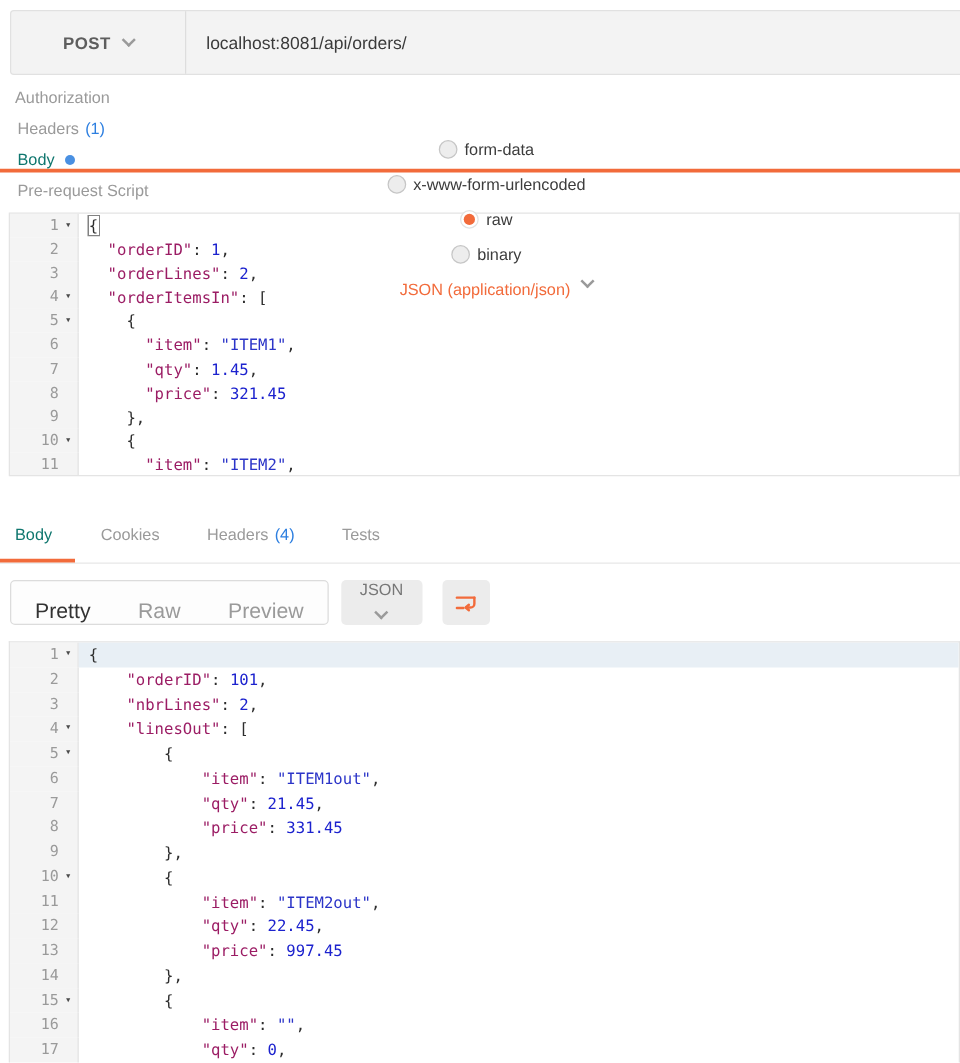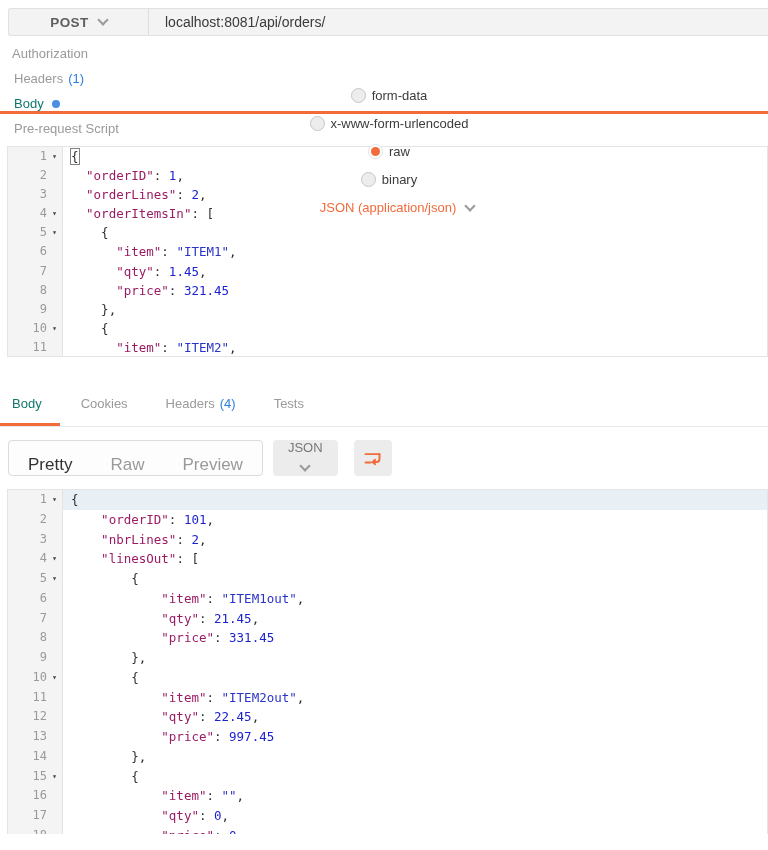--- a/index.html
+++ b/index.html
@@ -5,21 +5,21 @@
   * { box-sizing: border-box; }
   html,body { margin:0; padding:0; }
   body {
     width:768px; height:850px; overflow:hidden;
     background:#fff; font-family:"Liberation Sans", sans-serif;
     color:#3c3c3c;
   }
 
   
   .urlbar {
-    margin:8px 0 0 8px; height:28px; display:flex; align-items:stretch;
+    margin:8px 0 0 8px; height:52px; display:flex; align-items:stretch;
     background:#f3f3f3; border:1px solid #e1e1e1; border-right:none;
     border-radius:3px 0 0 3px;
   }
   .method {
     flex:0 0 140px; display:flex; align-items:center; justify-content:center;
     gap:10px; border-right:1px solid #ddd; cursor:pointer;
   }
   .method-label { font-size:13.5px; font-weight:bold; color:#5e5e5e; letter-spacing:.4px; }
   .chev {
     width:8px; height:8px; border-right:2px solid #9a9a9a; border-bottom:2px solid #9a9a9a;
@@ -42,21 +42,21 @@
   .radio-row { display:flex; align-items:center; gap:13px; margin-left:10px; height:50px;flex-direction:column; }
   .radio-item { display:flex; align-items:center; gap:6px; font-size:13px; color:#3c3c3c; cursor:pointer; }
   .radio {
     width:15px; height:15px; border-radius:50%; background:#ededed; border:1px solid #c6c6c6;
     flex:0 0 auto;
   }
   .radio.sel {
     background:#fff; border-color:#e2e2e2; display:flex; align-items:center; justify-content:center;
   }
   .radio.sel::after { content:""; width:9px; height:9px; border-radius:50%; background:#f26b3b; }
-  .ctype { display:flex; align-items:center; gap:10px; margin-left:16px; color:#f26b3b; font-size:13px; cursor:pointer; }
+  .ctype { display:flex; gap:10px; margin-left:16px; color:#f26b3b; font-size:13px; cursor:pointer; }
   .ctype .chev { margin-top:-3px; }
 
   
   .editor { margin-left:7px; border:1px solid #e4e4e4; background:#fff; overflow:hidden; }
   #req-editor { margin-top:8px; height:211px; }
   #res-editor { margin-top:13px; height:345px; border-bottom:none; }
   .ed-row { display:flex; white-space:pre; font-family:"DejaVu Sans Mono", monospace; font-size:12.5px; }
   #req-editor .ed-row { height:19.1px; line-height:19.1px; }
   #res-editor .ed-row { height:19.75px; line-height:19.75px; }
   .gut {

